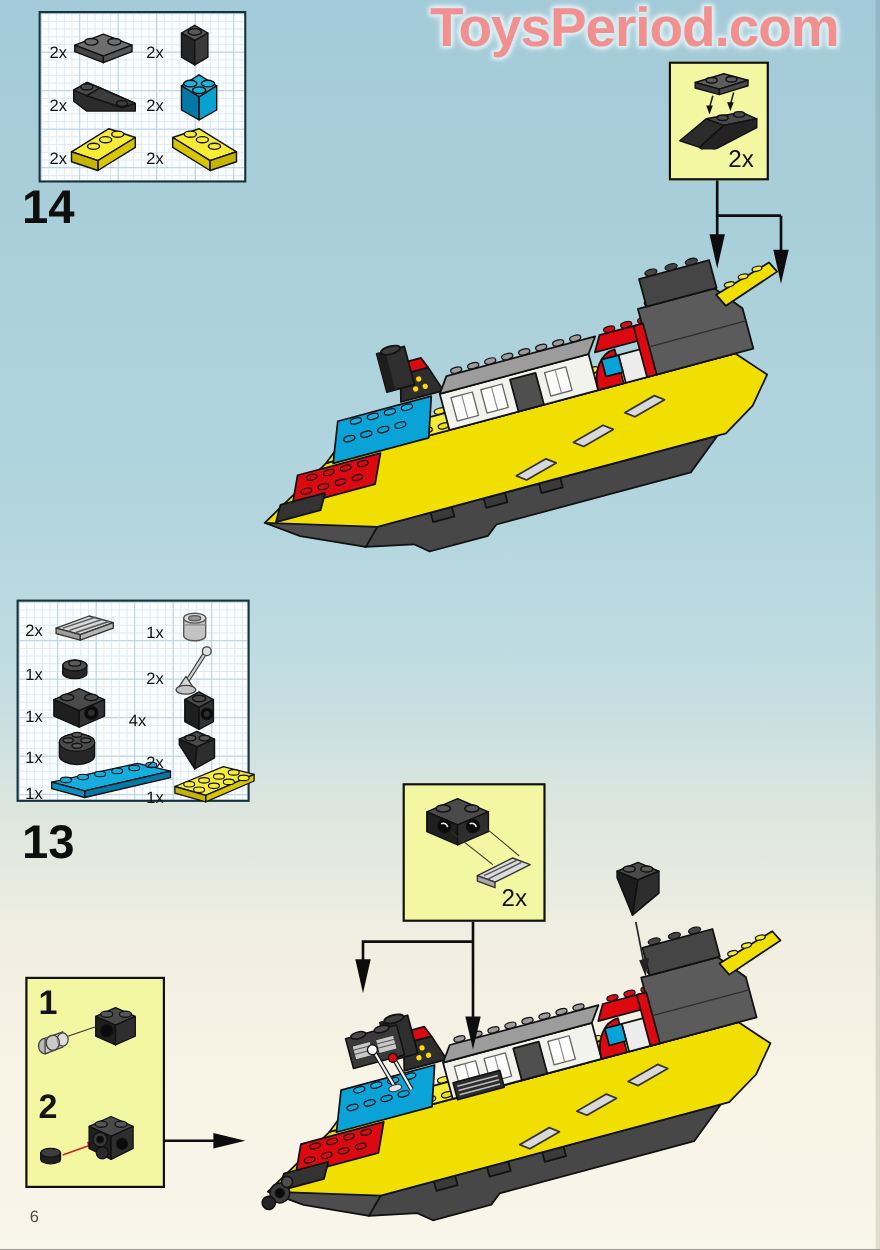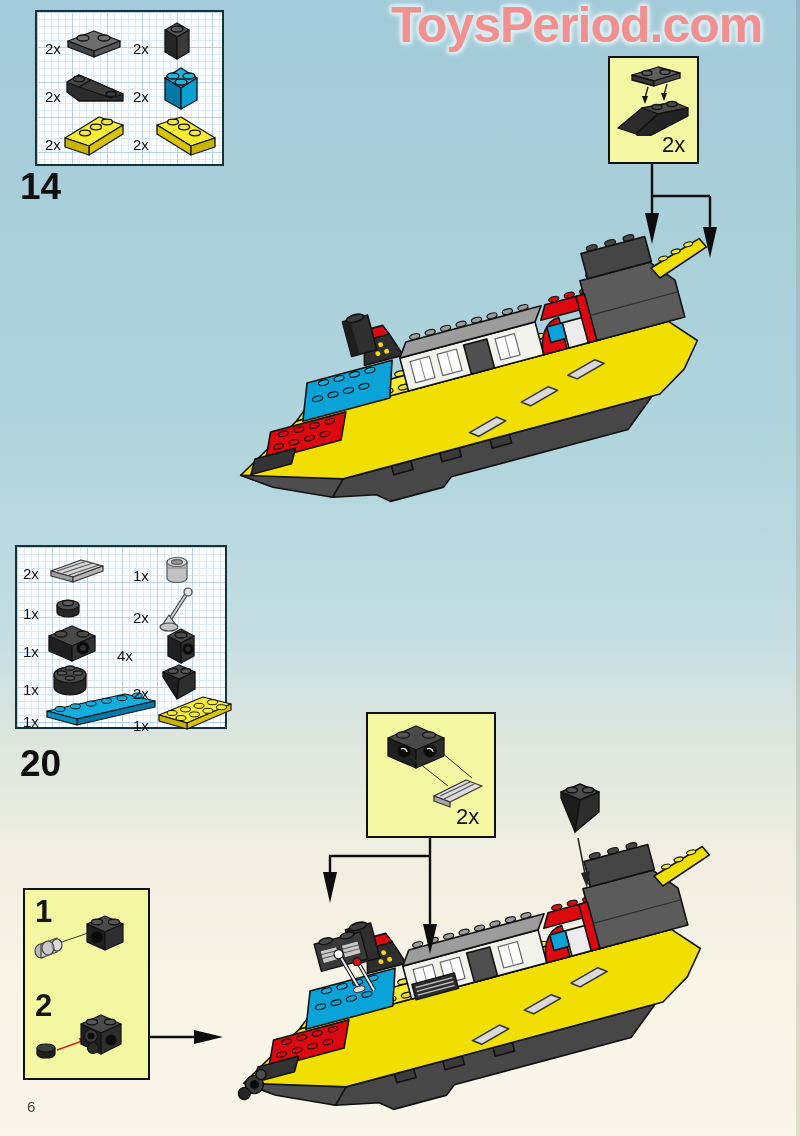--- a/index.html
+++ b/index.html
@@ -26,21 +26,21 @@
     background-image:
       linear-gradient(#b5d2e8 1px, transparent 1px),
       linear-gradient(90deg,#b5d2e8 1px, transparent 1px),
       linear-gradient(#dcebf5 1px, transparent 1px),
       linear-gradient(90deg,#dcebf5 1px, transparent 1px);
     background-size:35px 35px,35px 35px,7px 7px,7px 7px;
   }
   .qty{font-size:15px;color:#111;z-index:3;}
   .qty-big{font-size:22px;color:#111;}
   .callout{background:#f4f7a2;border:2px solid #101010;z-index:6;}
-  .stepnum{font-size:37px;font-weight:bold;color:#0e0e0e;z-index:6;line-height:1;}
+  .stepnum{font-size:43px;font-weight:bold;color:#0e0e0e;z-index:6;line-height:1;}
   .subnum{font-size:31px;font-weight:bold;color:#151515;line-height:1;}
   .pagenum{font-size:15px;color:#4a4a44;z-index:6;}
   svg{display:block;}
   .lines{position:absolute;left:0;top:0;z-index:5;pointer-events:none;}
   .boat{position:absolute;z-index:2;}
 </style>
 </head>
 <body>
 
 <svg width="0" height="0" style="position:absolute">
@@ -425,21 +425,21 @@
         <g fill="#f6ec34" stroke="#111" stroke-width="1">
             <ellipse cx="28" cy="27" rx="5" ry="2.5"></ellipse>
             <ellipse cx="41.5" cy="23.4" rx="5" ry="2.5"></ellipse>
             <ellipse cx="55" cy="19.8" rx="5" ry="2.5"></ellipse>
             <ellipse cx="68.5" cy="16.2" rx="5" ry="2.5"></ellipse>
           </g>
       </g>
     </svg>
   </div>
 
-  <div class="abs stepnum" style="left:20px;top:745px">20</div>
+  <div class="abs stepnum" style="left:20px;top:745px">13</div>
 
   <div class="abs callout" style="left:366px;top:712px;width:126px;height:122px;">
     <svg class="abs" style="left:2px;top:2px" width="118" height="96" viewBox="0 0 118 96">
       <g stroke="#111" stroke-width="1.3" stroke-linejoin="round">
         <polygon points="18,22 46,10 74,22 46,34" fill="#4a4a4a"></polygon>
         <ellipse cx="33" cy="19" rx="6.5" ry="3.2" fill="#555"></ellipse>
         <ellipse cx="59" cy="19" rx="6.5" ry="3.2" fill="#555"></ellipse>
         <polygon points="18,22 18,40 46,52 46,34" fill="#1f1f1f"></polygon>
         <polygon points="74,22 74,40 46,52 46,34" fill="#2e2e2e"></polygon>
         <circle cx="34" cy="35" r="6" fill="#0a0a0a"></circle>

